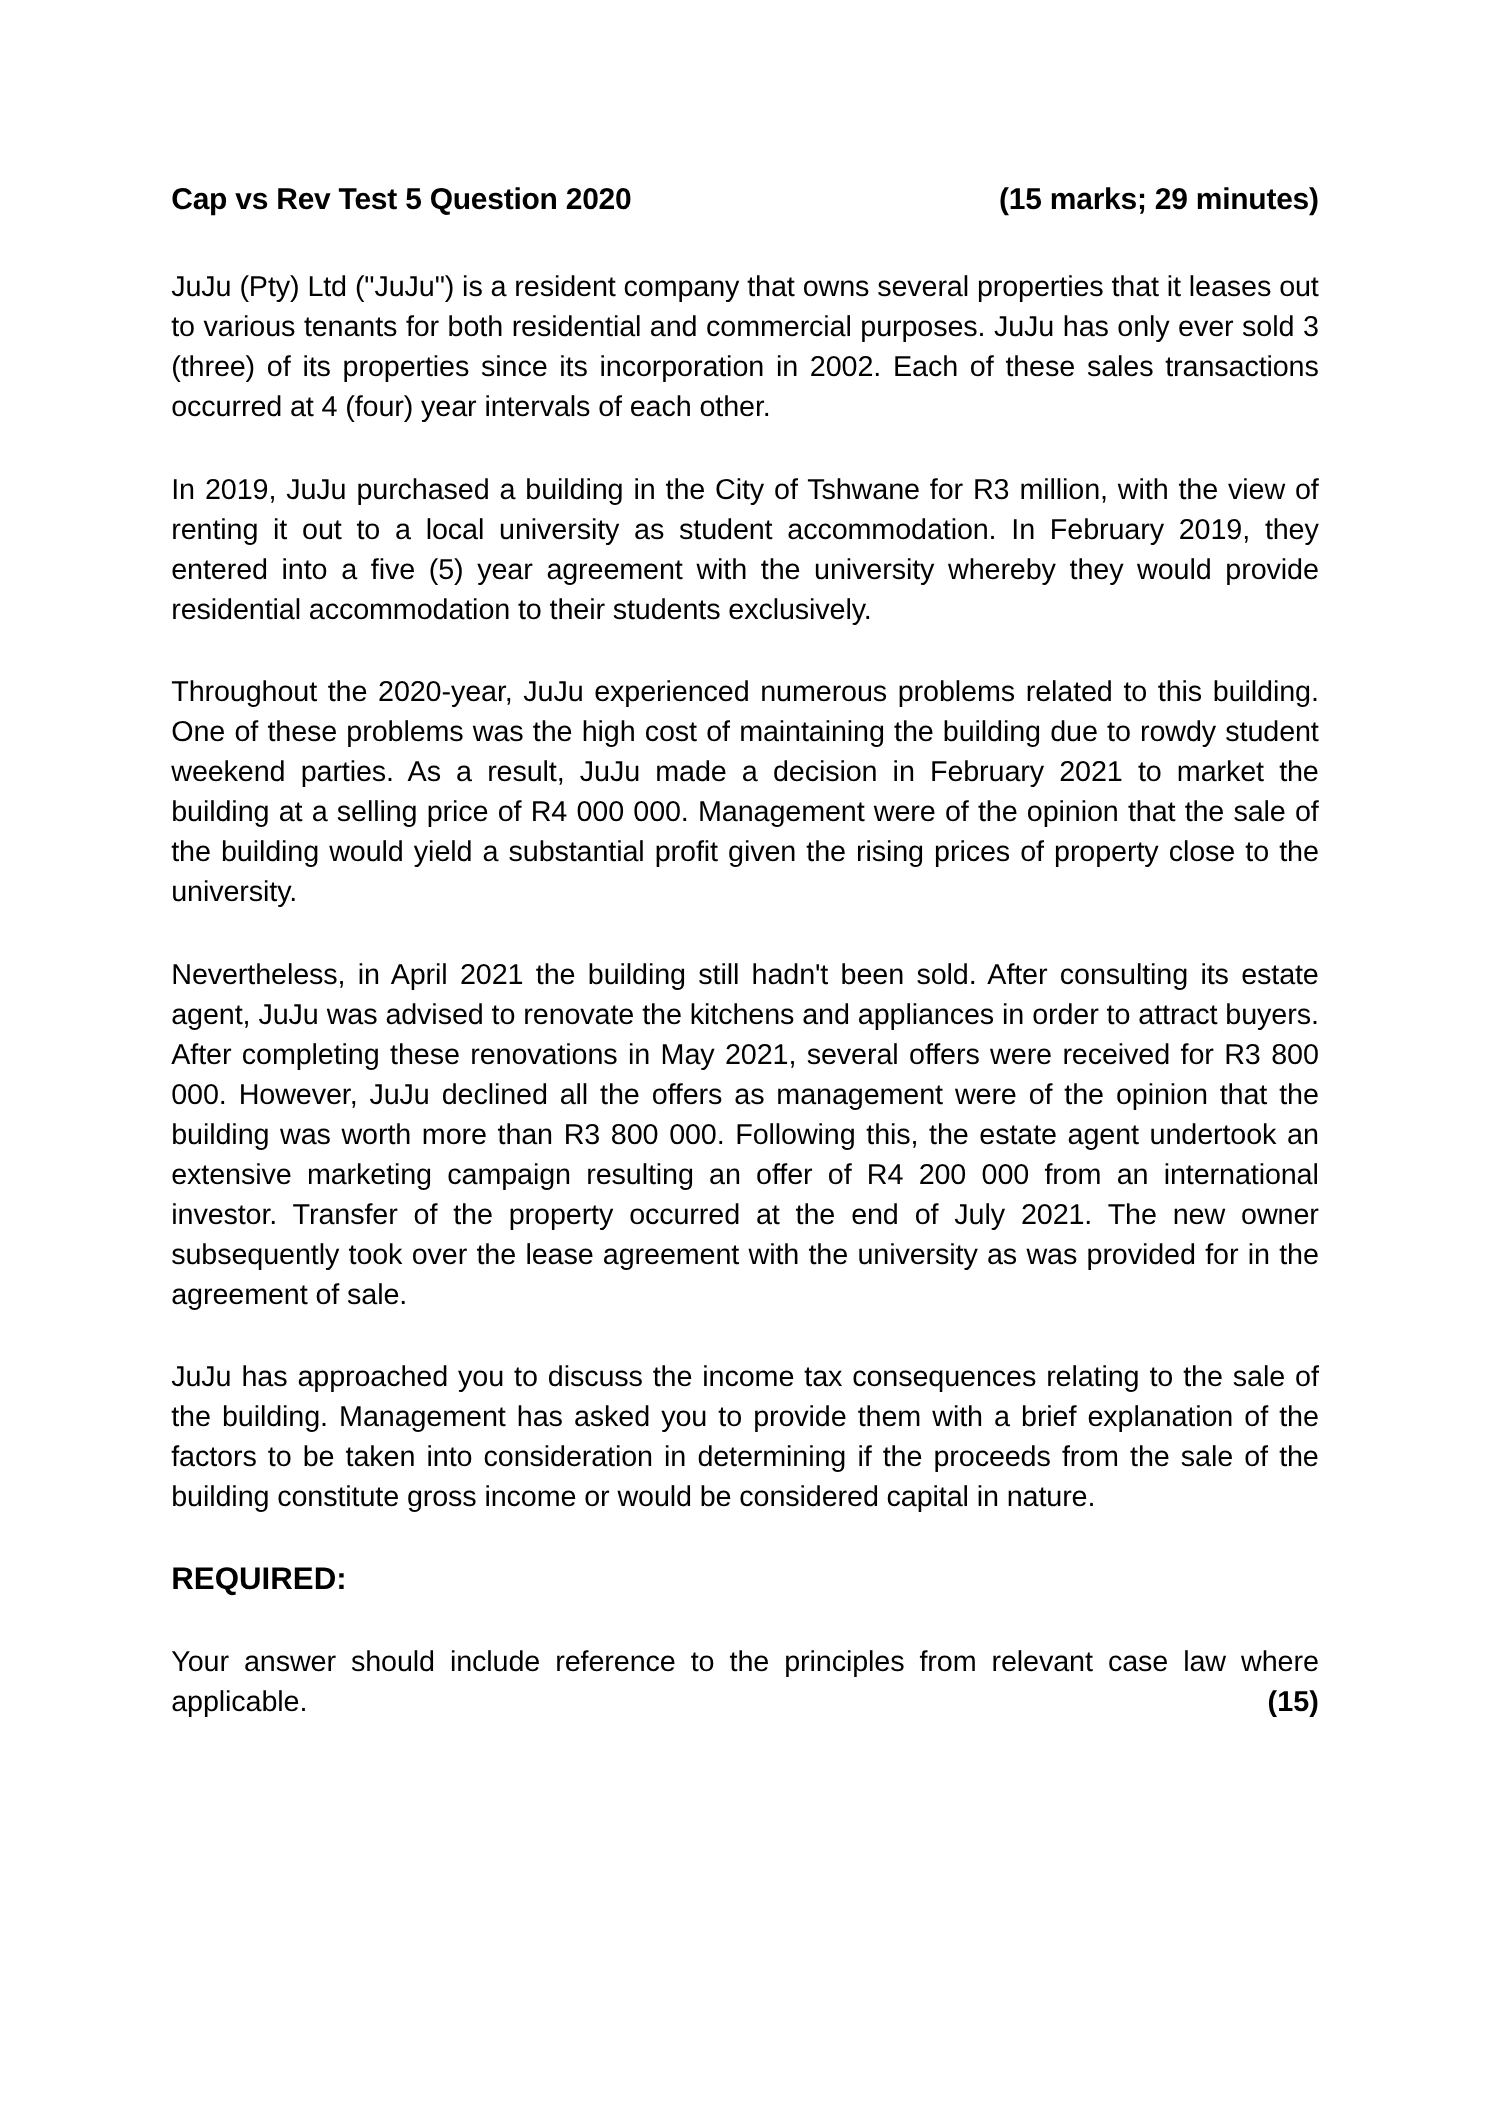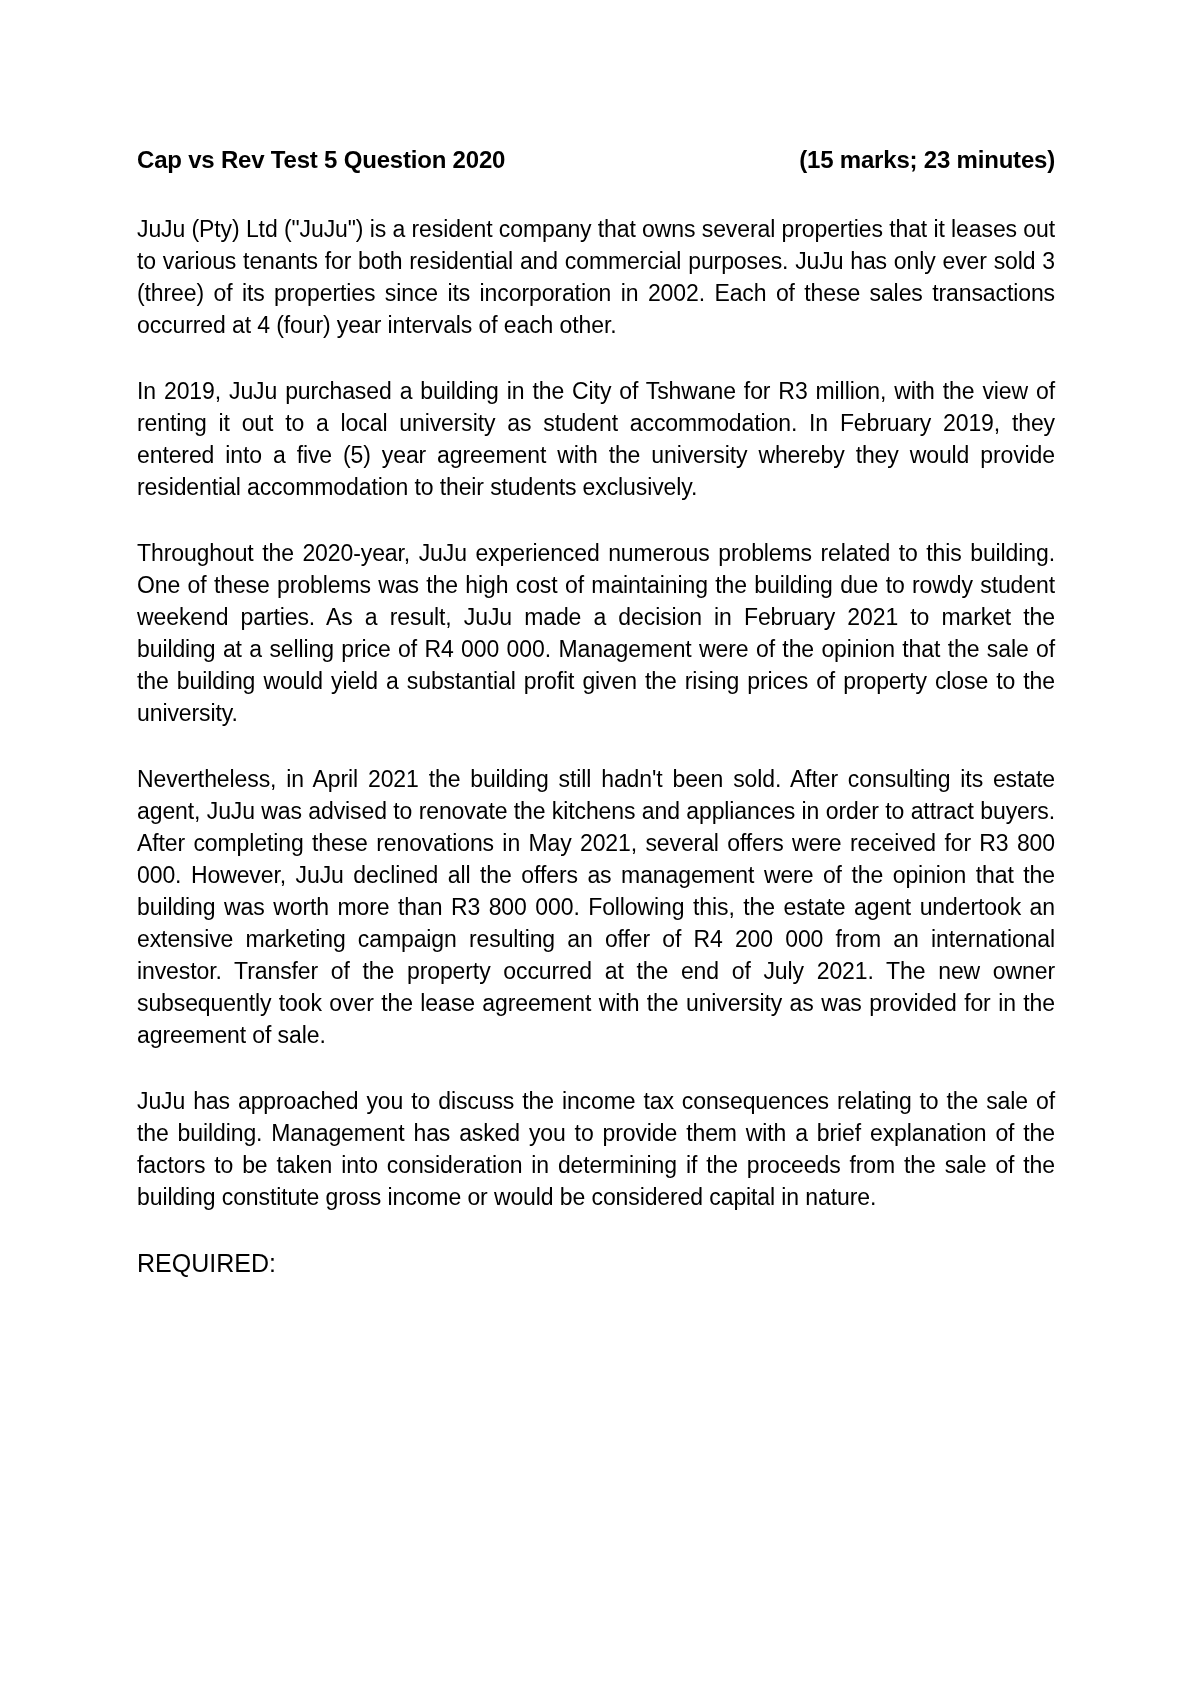--- a/index.html
+++ b/index.html
@@ -30,21 +30,21 @@
   }
   .body-p {
     font-size: 23px;
     line-height: 32px;
     text-align: justify;
     margin: 0 0 34px 0;
     letter-spacing: -0.1px;
   }
   .required-heading {
     font-size: 25px;
-    font-weight: normal;
+    font-weight: bold;
     line-height: 32px;
     margin: 0 0 34px 0;
   }
   .task-p {
     margin-bottom: 14px;
   }
   .note-row {
     position: relative;
   }
   .note-row .body-p {
@@ -62,26 +62,30 @@
     padding-left: 12px;
   }
 </style>
 </head>
 <body>
 
 <div class="page">
 
   <div class="doc-header">
     <span class="title">Cap vs Rev Test 5 Question 2020</span>
-    <span class="marks">(15 marks; 23 minutes)</span>
+    <span class="marks">(15 marks; 29 minutes)</span>
   </div>
 
   <p class="body-p">JuJu (Pty) Ltd ("JuJu") is a resident company that owns several properties that it leases out to various tenants for both residential and commercial purposes. JuJu has only ever sold 3 (three) of its properties since its incorporation in 2002. Each of these sales transactions occurred at 4 (four) year intervals of each other.</p>
   <p class="body-p">In 2019, JuJu purchased a building in the City of Tshwane for R3 million, with the view of renting it out to a local university as student accommodation. In February 2019, they entered into a five (5) year agreement with the university whereby they would provide residential accommodation to their students exclusively.</p>
   <p class="body-p">Throughout the 2020-year, JuJu experienced numerous problems related to this building. One of these problems was the high cost of maintaining the building due to rowdy student weekend parties. As a result, JuJu made a decision in February 2021 to market the building at a selling price of R4 000 000. Management were of the opinion that the sale of the building would yield a substantial profit given the rising prices of property close to the university.</p>
   <p class="body-p">Nevertheless, in April 2021 the building still hadn't been sold. After consulting its estate agent, JuJu was advised to renovate the kitchens and appliances in order to attract buyers. After completing these renovations in May 2021, several offers were received for R3 800 000. However, JuJu declined all the offers as management were of the opinion that the building was worth more than R3 800 000. Following this, the estate agent undertook an extensive marketing campaign resulting an offer of R4 200 000 from an international investor. Transfer of the property occurred at the end of July 2021. The new owner subsequently took over the lease agreement with the university as was provided for in the agreement of sale.</p>
   <p class="body-p">JuJu has approached you to discuss the income tax consequences relating to the sale of the building. Management has asked you to provide them with a brief explanation of the factors to be taken into consideration in determining if the proceeds from the sale of the building constitute gross income or would be considered capital in nature.</p>
 
   <h2 class="required-heading">REQUIRED:</h2>
 
 
+  <div class="note-row">
+    <p class="body-p">Your answer should include reference to the principles from relevant case law where applicable.</p>
+    <span class="final-marks">(15)</span>
+  </div>
 
 </div>
 
 </body></html>

